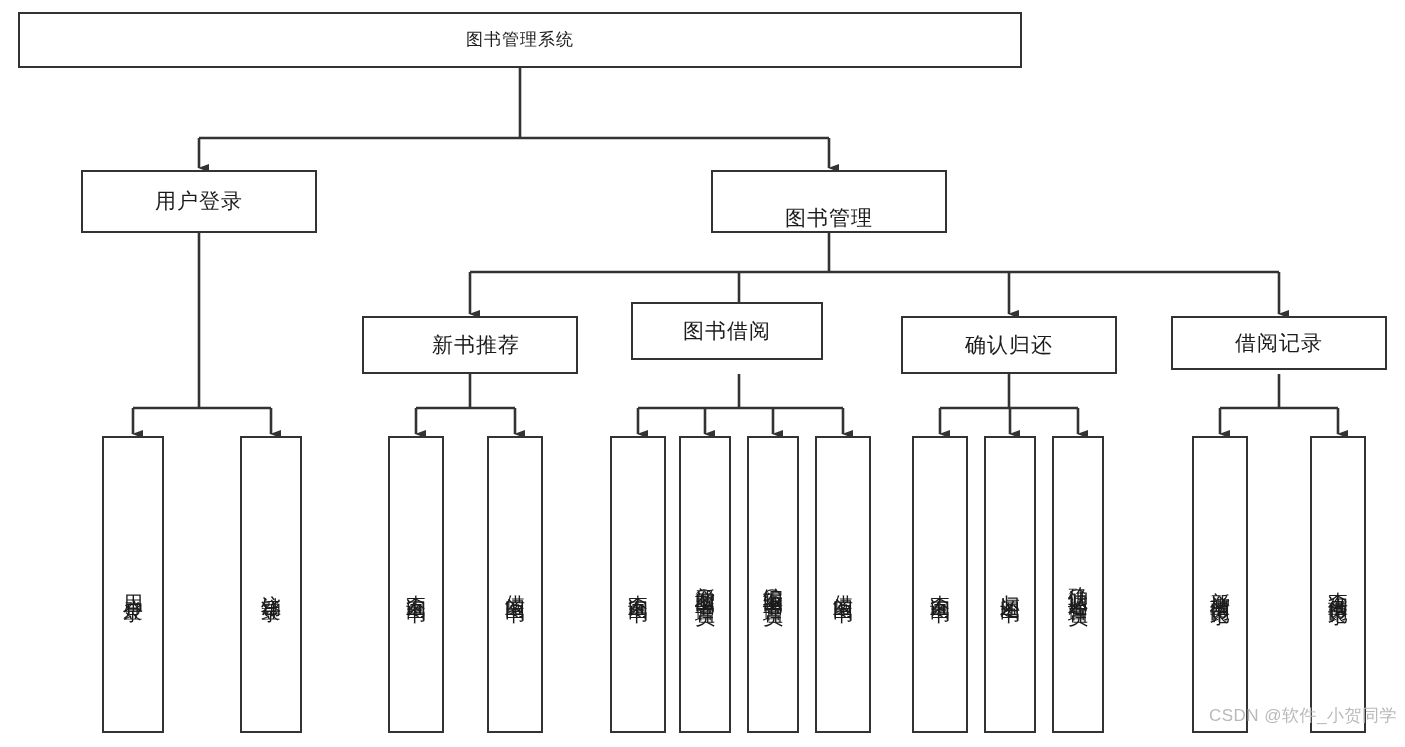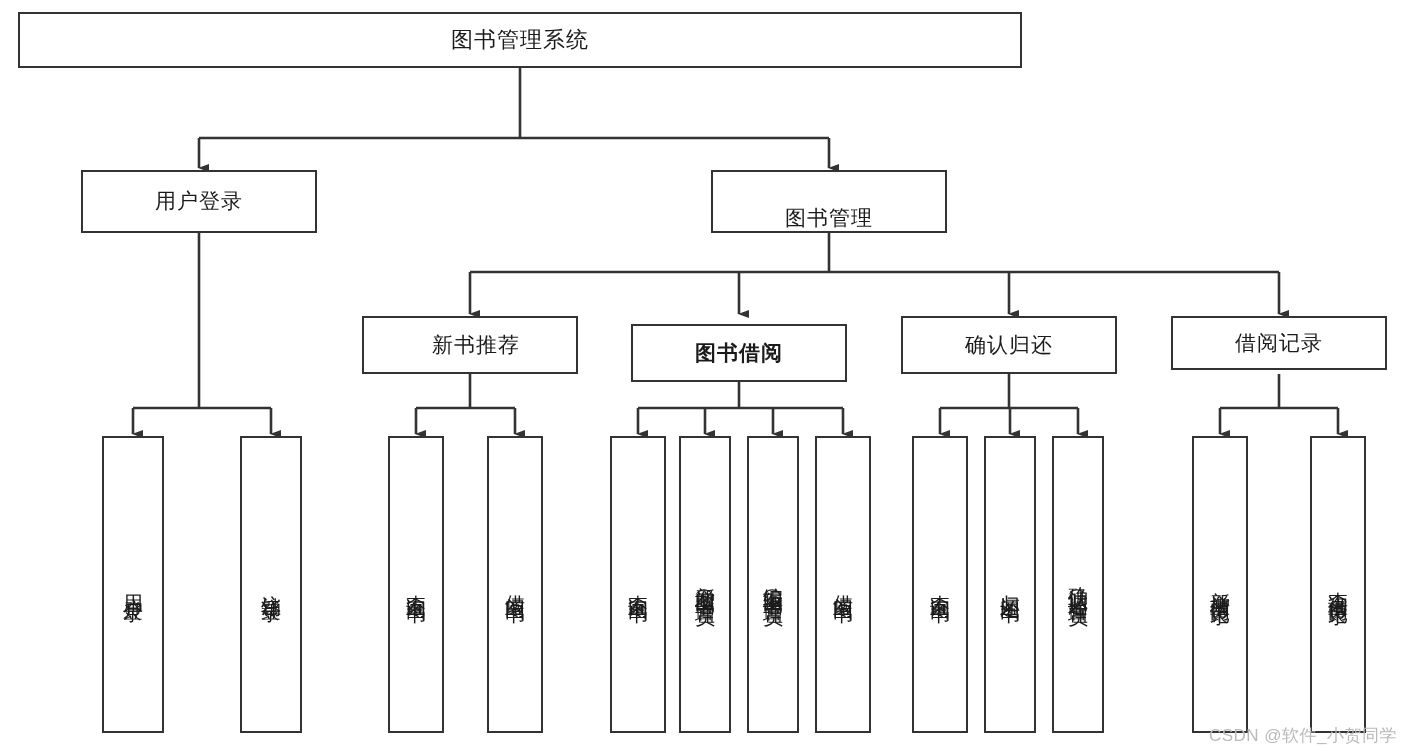--- a/index.html
+++ b/index.html
@@ -48,26 +48,26 @@
   .node.vertical .label {
     writing-mode: vertical-rl;
     text-orientation: upright;
     font-size: 20px;
     letter-spacing: 3px;
     line-height: 1.05;
     max-height: 290px;
     white-space: normal;
   }
   .node.root .label {
-    font-size: 22px;
+    font-size: 17px;
   }
   #watermark {
     position: absolute;
     right: 8px;
-    bottom: 0;
+    bottom: 20px;
     font-size: 17px;
     color: #b9b9b9;
     letter-spacing: 0.5px;
     white-space: nowrap;
     font-family: "Liberation Sans", "DejaVu Sans", sans-serif;
   }
 </style>
 </head>
 <body>
 
@@ -120,21 +120,21 @@
       </div>
       <div class="node" style="left: 81px; top: 170px; width: 236px; height: 63px;">
         <span class="label">用户登录</span>
       </div>
       <div class="node" style="left: 711px; top: 170px; width: 236px; height: 63px; align-items: flex-end;">
         <span class="label">图书管理</span>
       </div>
       <div class="node" style="left: 362px; top: 316px; width: 216px; height: 58px; padding-left: 12px;">
         <span class="label">新书推荐</span>
       </div>
-      <div class="node" style="left: 631px; top: 324px; width: 216px; height: 58px; font-weight: bold;">
+      <div class="node" style="left: 631px; top: 302px; width: 192px; height: 58px;">
         <span class="label">图书借阅</span>
       </div>
       <div class="node" style="left: 901px; top: 316px; width: 216px; height: 58px;">
         <span class="label">确认归还</span>
       </div>
       <div class="node" style="left: 1171px; top: 316px; width: 216px; height: 54px;">
         <span class="label">借阅记录</span>
       </div>
       <div class="node vertical" style="left: 102px; top: 436px; width: 62px; height: 297px;">
         <span class="label">用户登录</span>

